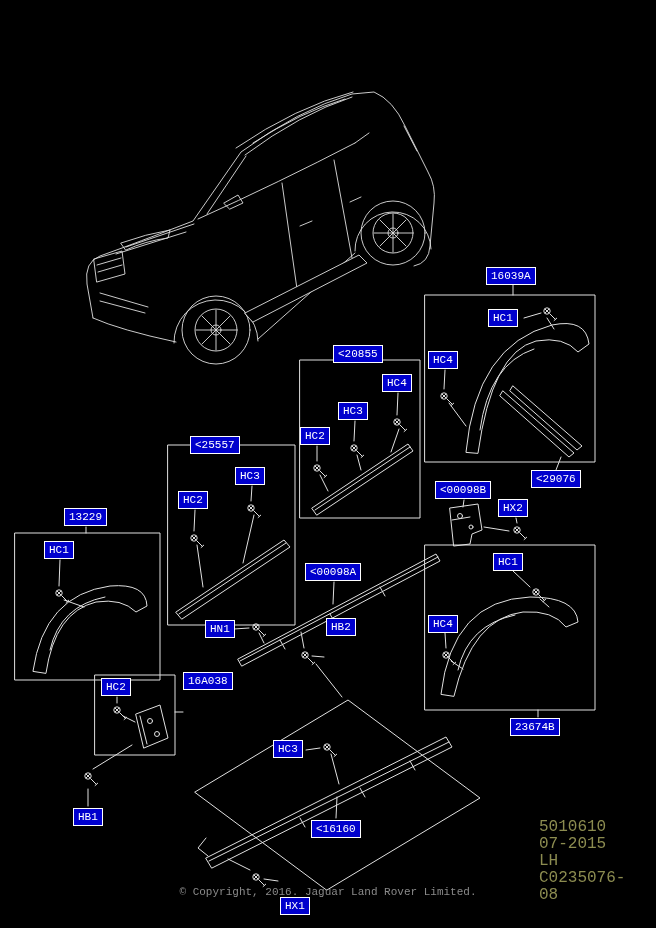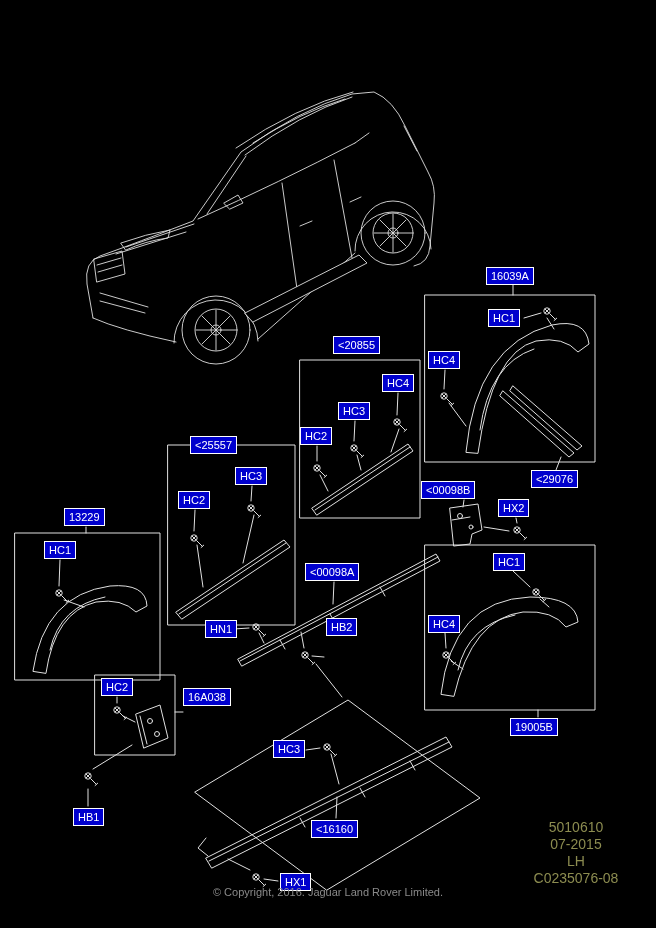--- a/index.html
+++ b/index.html
@@ -8,38 +8,38 @@
     --label-border:#ffffff;
     --label-text:#ffffff;
     --diagram-line:#e0e0e0;
     --info-text:#8c8c50;
     --copyright-text:#8a8a8a;
   }
   html,body{margin:0;padding:0;background:#000;}
   .stage{
     position:relative;width:656px;height:928px;overflow:hidden;
     background:var(--background);
-    font-family:Liberation Sans, sans-serif;
+    font-family:Liberation Mono, monospace;
   }
   svg.diagram{position:absolute;left:0;top:0;z-index:1;}
   svg .ln{stroke:var(--diagram-line);fill:none;stroke-width:1;stroke-linecap:round;stroke-linejoin:round;}
   svg .car .ln{stroke-width:0.9;}
   svg .fillblk{fill:#000;}
   svg use.clip{stroke:var(--diagram-line);fill:none;stroke-width:1;}
   .plabel{
     position:absolute;z-index:2;white-space:nowrap;
     background:var(--label-background);
     border:1px solid var(--label-border);
     color:var(--label-text);
     font-size:11px;line-height:14px;padding:1px 4px;
   }
   .infoblock{
-    position:absolute;z-index:2;left:526px;top:819px;width:100px;
-    text-align:center;color:var(--info-text);
-    font-size:14px;line-height:17px;
+    position:absolute;z-index:2;left:539px;top:819px;width:100px;
+    color:var(--info-text);
+    font-size:16px;line-height:17px;
   }
   .copyright{
     position:absolute;z-index:2;left:0;top:886px;width:100%;
     text-align:center;color:var(--copyright-text);font-size:11px;
   }
 </style>
 </head>
 <body>
 
 <div class="stage">
@@ -182,44 +182,44 @@
         M 88,789 L 88,806    M 93,769 L 132,745
         M 306,750 L 320,748  M 331,754 L 339,784
         M 336,818 L 337,797
         M 278,881 L 264,879  M 250,870 L 228,859"></path>
     </g>
   </svg>
 
   <div class="plabel" style="left:486px;top:267px">16039A</div>
   <div class="plabel" style="left:488px;top:309px">HC1</div>
   <div class="plabel" style="left:428px;top:351px">HC4</div>
-  <div class="plabel" style="left:333px;top:336px">&lt;20855</div>
+  <div class="plabel" style="left:333px;top:345px">&lt;20855</div>
   <div class="plabel" style="left:382px;top:374px">HC4</div>
   <div class="plabel" style="left:338px;top:402px">HC3</div>
   <div class="plabel" style="left:300px;top:427px">HC2</div>
   <div class="plabel" style="left:190px;top:436px">&lt;25557</div>
   <div class="plabel" style="left:235px;top:467px">HC3</div>
   <div class="plabel" style="left:178px;top:491px">HC2</div>
   <div class="plabel" style="left:64px;top:508px">13229</div>
   <div class="plabel" style="left:44px;top:541px">HC1</div>
-  <div class="plabel" style="left:421px;top:481px">&lt;00098B</div>
+  <div class="plabel" style="left:435px;top:481px">&lt;00098B</div>
   <div class="plabel" style="left:498px;top:499px">HX2</div>
   <div class="plabel" style="left:531px;top:470px">&lt;29076</div>
   <div class="plabel" style="left:305px;top:563px">&lt;00098A</div>
   <div class="plabel" style="left:493px;top:553px">HC1</div>
   <div class="plabel" style="left:205px;top:620px">HN1</div>
   <div class="plabel" style="left:326px;top:618px">HB2</div>
   <div class="plabel" style="left:428px;top:615px">HC4</div>
-  <div class="plabel" style="left:510px;top:718px">19005B</div>
+  <div class="plabel" style="left:510px;top:718px">23674B</div>
   <div class="plabel" style="left:101px;top:678px">HC2</div>
-  <div class="plabel" style="left:183px;top:688px">16A038</div>
+  <div class="plabel" style="left:183px;top:672px">16A038</div>
   <div class="plabel" style="left:73px;top:808px">HB1</div>
   <div class="plabel" style="left:273px;top:740px">HC3</div>
   <div class="plabel" style="left:311px;top:820px">&lt;16160</div>
-  <div class="plabel" style="left:280px;top:873px">HX1</div>
+  <div class="plabel" style="left:280px;top:897px">HX1</div>
 
   <div class="infoblock">
     <div>5010610</div>
     <div>07-2015</div>
     <div>LH</div>
     <div>C0235076-08</div>
   </div>
 
   <div class="copyright">© Copyright, 2016. Jaguar Land Rover Limited.</div>
 

